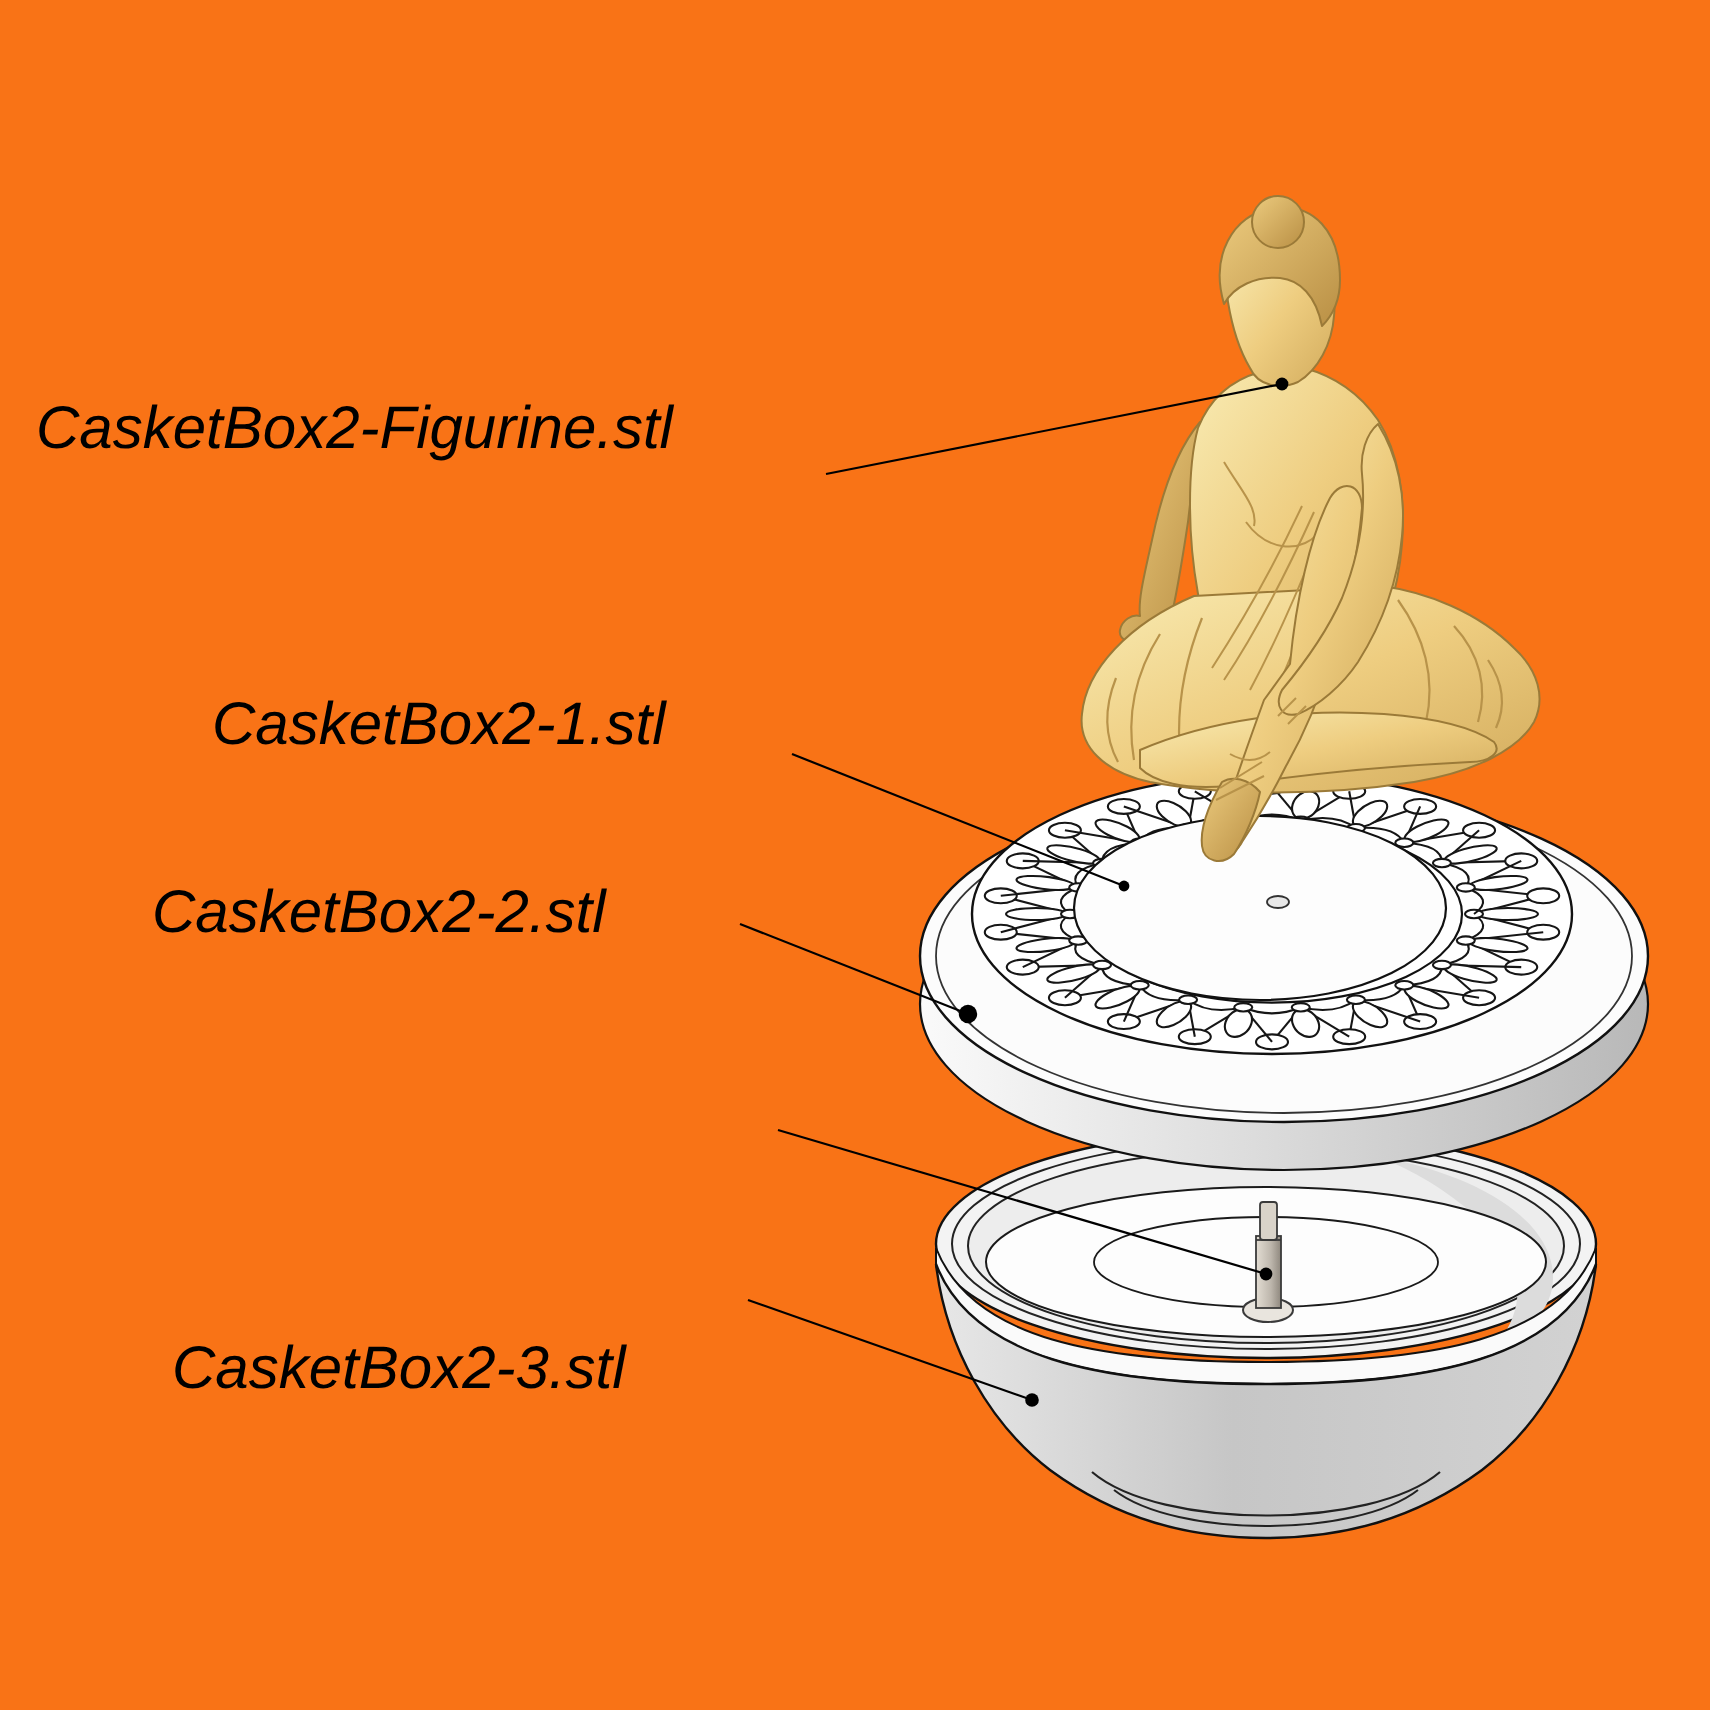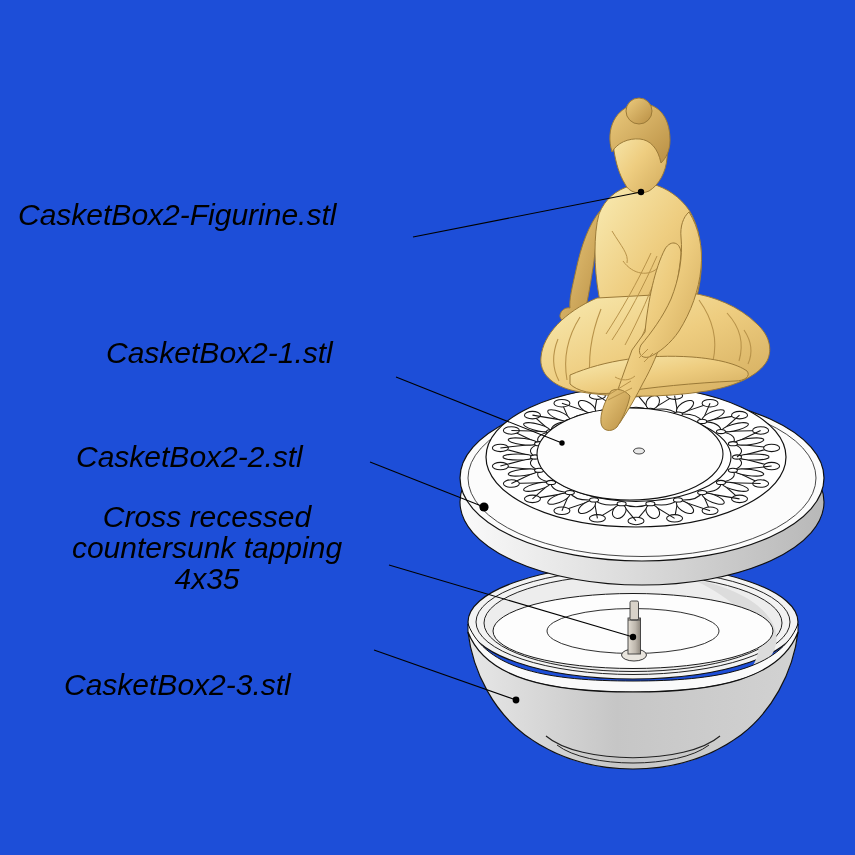--- a/index.html
+++ b/index.html
@@ -1,16 +1,16 @@
 <!DOCTYPE html>
 <html style="--background: #ffffff; --label-ink: #000000; --line-ink: #111111; --figurine-gold-light: #f9ecb4; --figurine-gold: #eecd80; --figurine-gold-dark: #c59d52; --part-white: #fcfcfc; --part-gray: #c6c6c6; --screw-gray: #d5cfc6;"><head>
 <meta charset="utf-8">
 <style>
   html,body{margin:0;padding:0;background:#fff;}
-  #stage{position:relative;width:855px;height:855px;background:#1d4ed8;overflow:hidden;
+  #stage{position:relative;width:855px;height:855px;background:#f97316;overflow:hidden;
          font-family:"Liberation Sans",sans-serif;}
   #scene{position:absolute;left:0;top:0;}
   .label{position:absolute;font-style:italic;font-size:30px;line-height:33px;color:#000;
          white-space:nowrap;font-family:"Liberation Sans",sans-serif;}
   .label.center{text-align:center;white-space:normal;line-height:31px;}
   .label.center span{display:block;}
   .orn{stroke:#161616;stroke-width:1.05;}
   .leader{stroke:#000;stroke-width:1.1;fill:none;}
   .dot{fill:#000;stroke:none;}
 </style>
@@ -267,21 +267,16 @@
       <line class="leader" x1="370" y1="462" x2="484" y2="507"></line>
       <circle class="dot" cx="484" cy="507" r="4.6"></circle>
       <line class="leader" x1="389" y1="565" x2="633" y2="637"></line>
       <circle class="dot" cx="633" cy="637" r="3.2"></circle>
       <line class="leader" x1="374" y1="650" x2="516" y2="700"></line>
       <circle class="dot" cx="516" cy="700" r="3.4"></circle>
     </g>
   </svg>
 
   <div class="label" style="left:18px;top:198px">CasketBox2-Figurine.stl</div>
-  <div class="label" style="left:106px;top:336px">CasketBox2-1.stl</div>
+  <div class="label" style="left:106px;top:346px">CasketBox2-1.stl</div>
   <div class="label" style="left:76px;top:440px">CasketBox2-2.stl</div>
-  <div class="label center" style="left:22px;top:501px;width:370px">
-    <span>Cross recessed</span>
-    <span>countersunk tapping</span>
-    <span>4x35</span>
-  </div>
-  <div class="label" style="left:64px;top:668px">CasketBox2-3.stl</div>
+  <div class="label" style="left:86px;top:668px">CasketBox2-3.stl</div>
 </div>
 
 </body></html>

